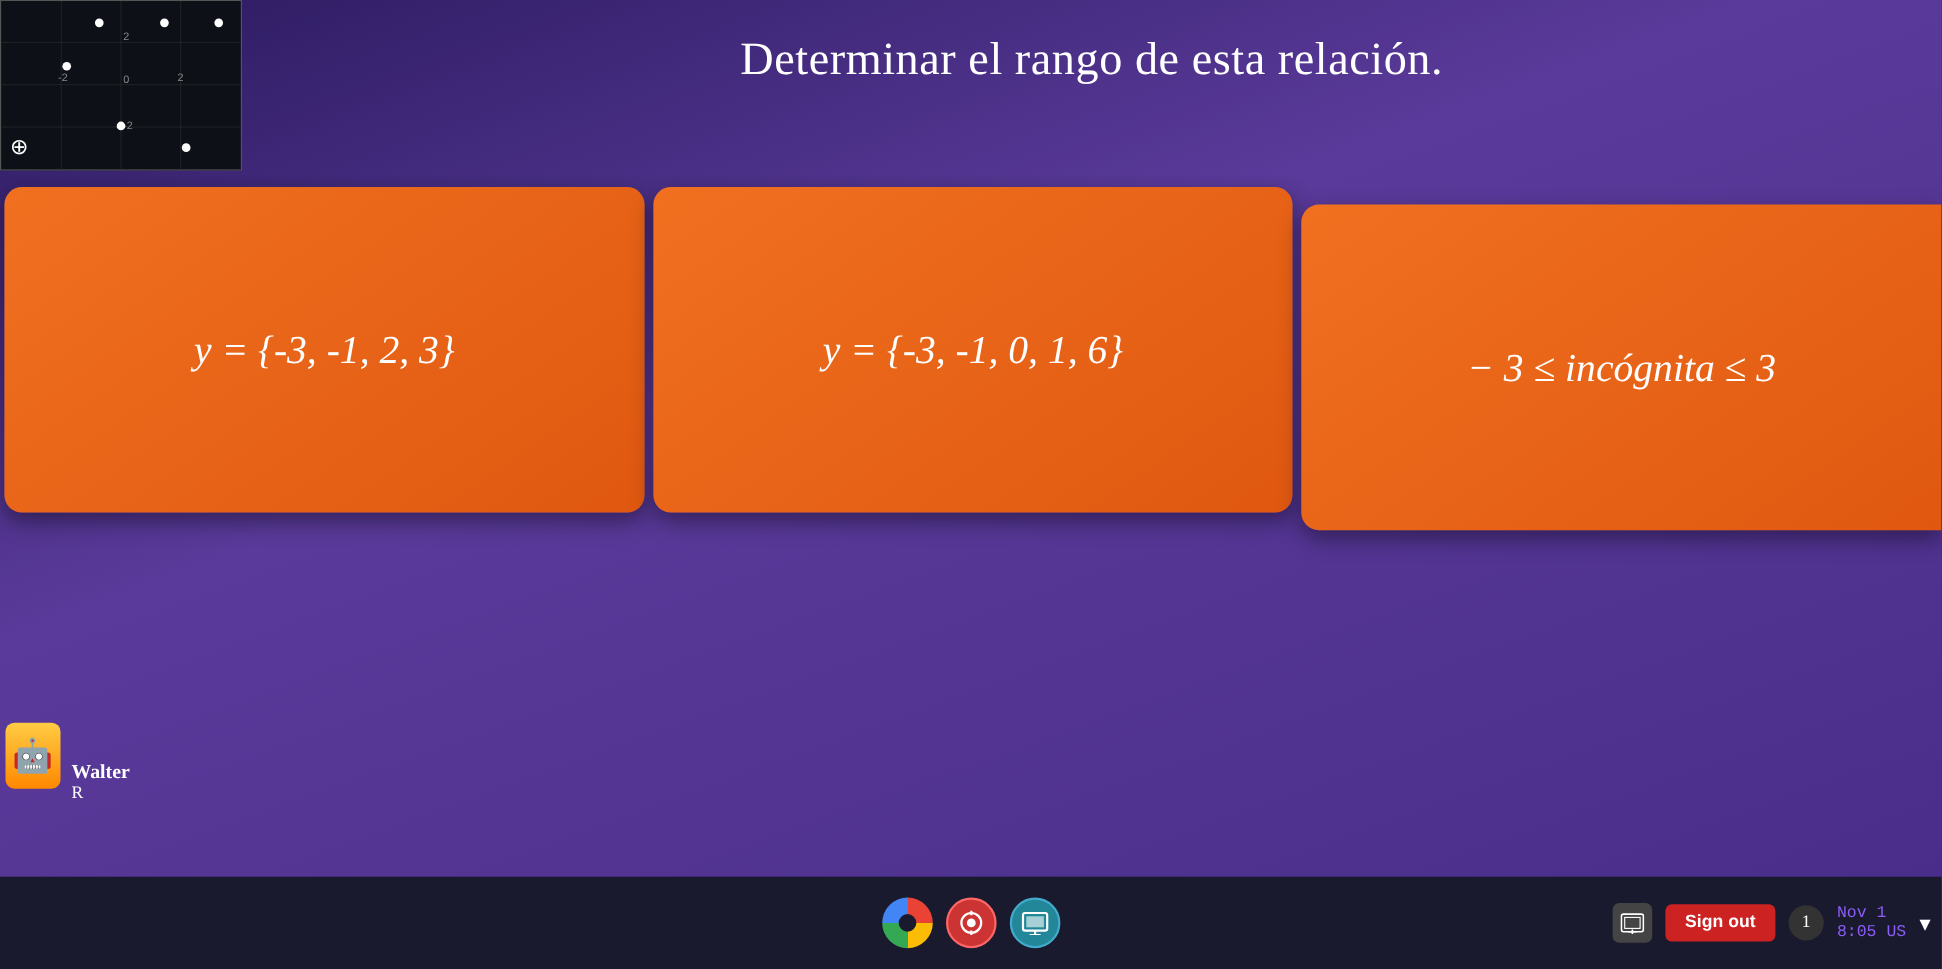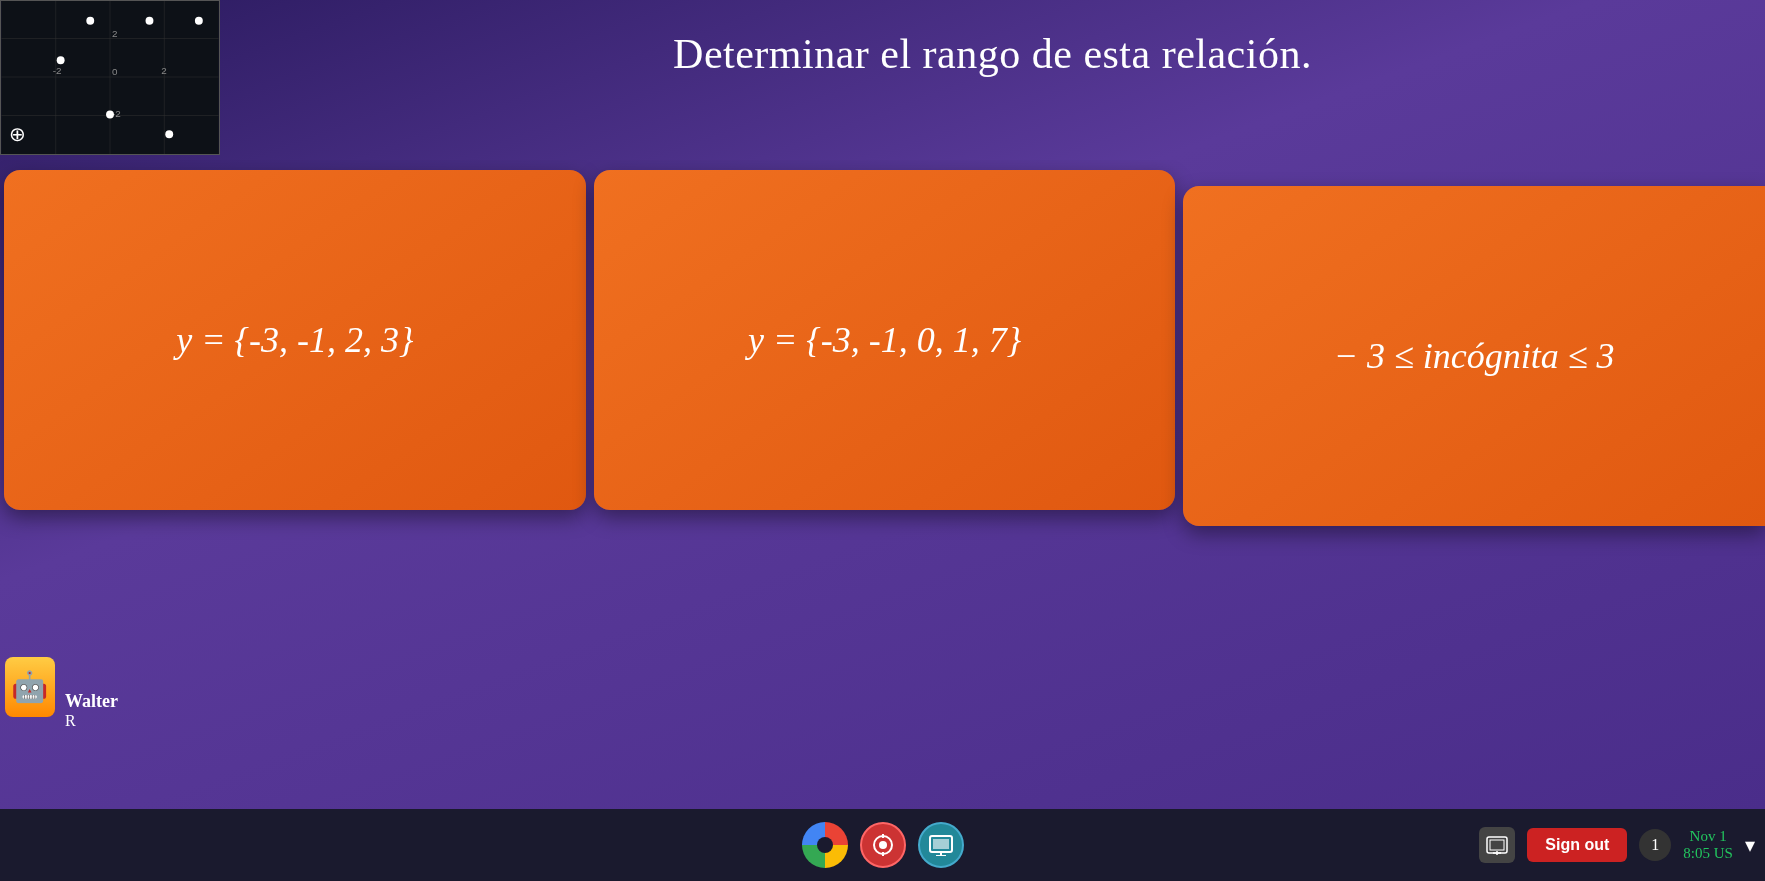--- a/index.html
+++ b/index.html
@@ -74,21 +74,21 @@
       flex: 1;
       display: flex;
       align-items: flex-start;
       padding: 10px 0 0 0;
       gap: 8px;
       overflow: hidden;
     }
 
     .answer-card {
       flex: 1;
-      height: 340px;
+      height: 296px;
       background: linear-gradient(145deg, #f07020, #e05810);
       border-radius: 16px;
       display: flex;
       align-items: center;
       justify-content: center;
       cursor: pointer;
       box-shadow: 0 8px 20px rgba(0,0,0,0.4);
       margin-bottom: 0;
       position: relative;
     }
@@ -141,21 +141,21 @@
     }
 
     .user-initial {
       color: white;
       font-size: 16px;
     }
 
     
     .taskbar {
       width: 100%;
-      height: 72px;
+      height: 84px;
       background: #1a1a2e;
       display: flex;
       align-items: center;
       justify-content: space-between;
       padding: 0 10px;
       position: absolute;
       bottom: 0;
     }
 
     .taskbar-left {
@@ -231,23 +231,24 @@
       border-radius: 50%;
       display: flex;
       align-items: center;
       justify-content: center;
       color: white;
       font-size: 16px;
       cursor: pointer;
     }
 
     .taskbar-date-time {
-      color: #22c55e;
+      color: #8b5cf6;
       font-size: 15px;
-      text-align: center;
+      text-align: left;
+      font-family: Liberation Mono, monospace;
     }
 
     .wifi-icon {
       color: white;
       font-size: 20px;
     }
 
     .screenshot-icon {
       width: 36px;
       height: 36px;
@@ -317,21 +318,21 @@
   </div>
 
   <div class="cards-section">
 
     <div class="answer-card">
       <span class="card-text">y = {-3, -1, 2, 3}</span>
     </div>
 
 
     <div class="answer-card">
-      <span class="card-text">y = {-3, -1, 0, 1, 7}</span>
+      <span class="card-text">y = {-3, -1, 0, 1, 6}</span>
     </div>
 
     <div class="answer-card">
       <span class="card-text">− 3 ≤ incógnita ≤ 3</span>
     </div>
 
   </div>
 
   <div class="user-info">
     <div class="user-avatar">🤖</div>

